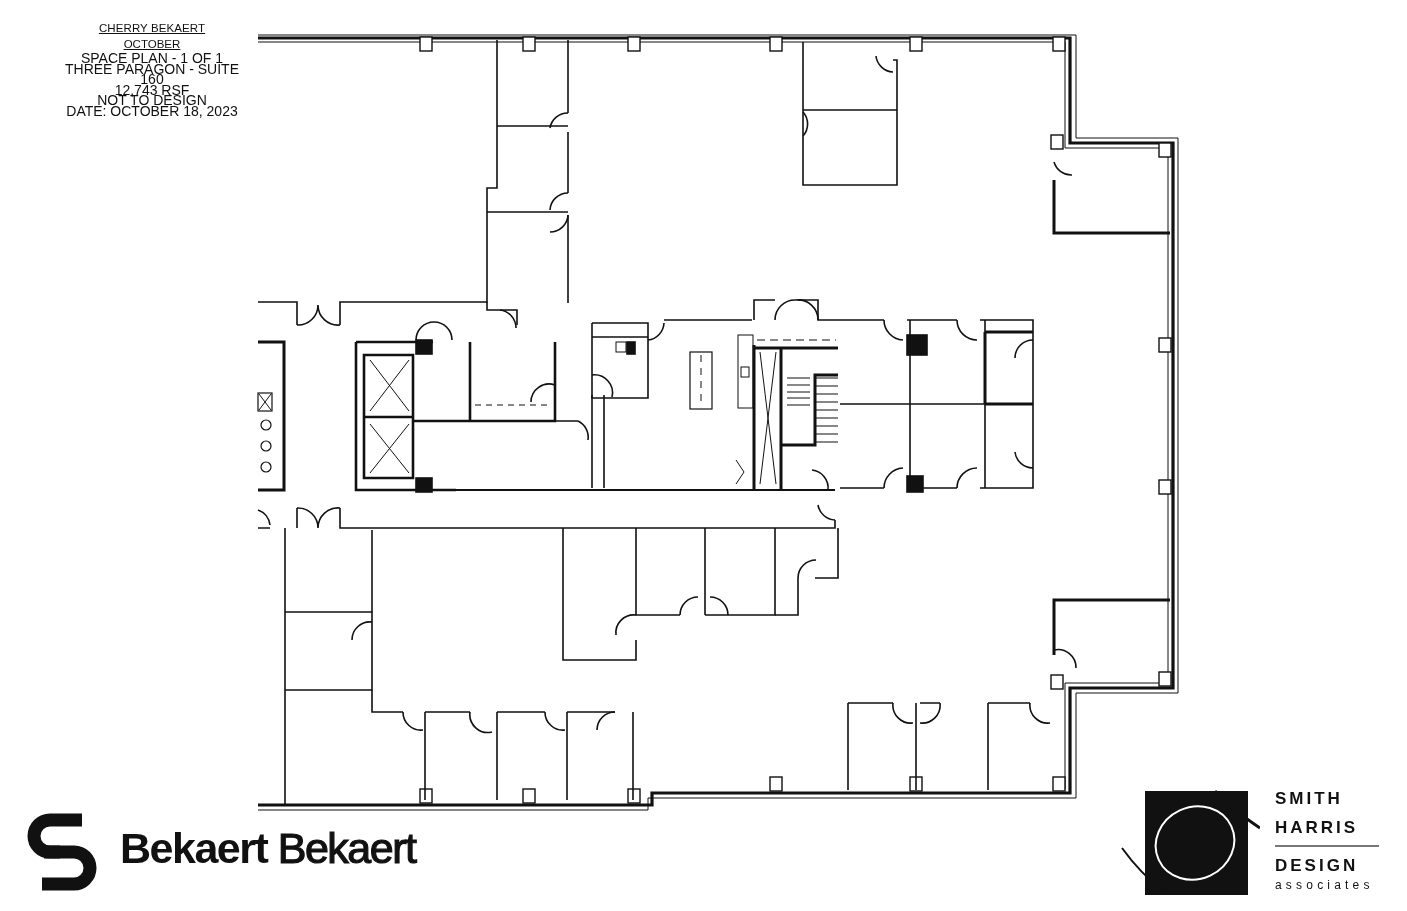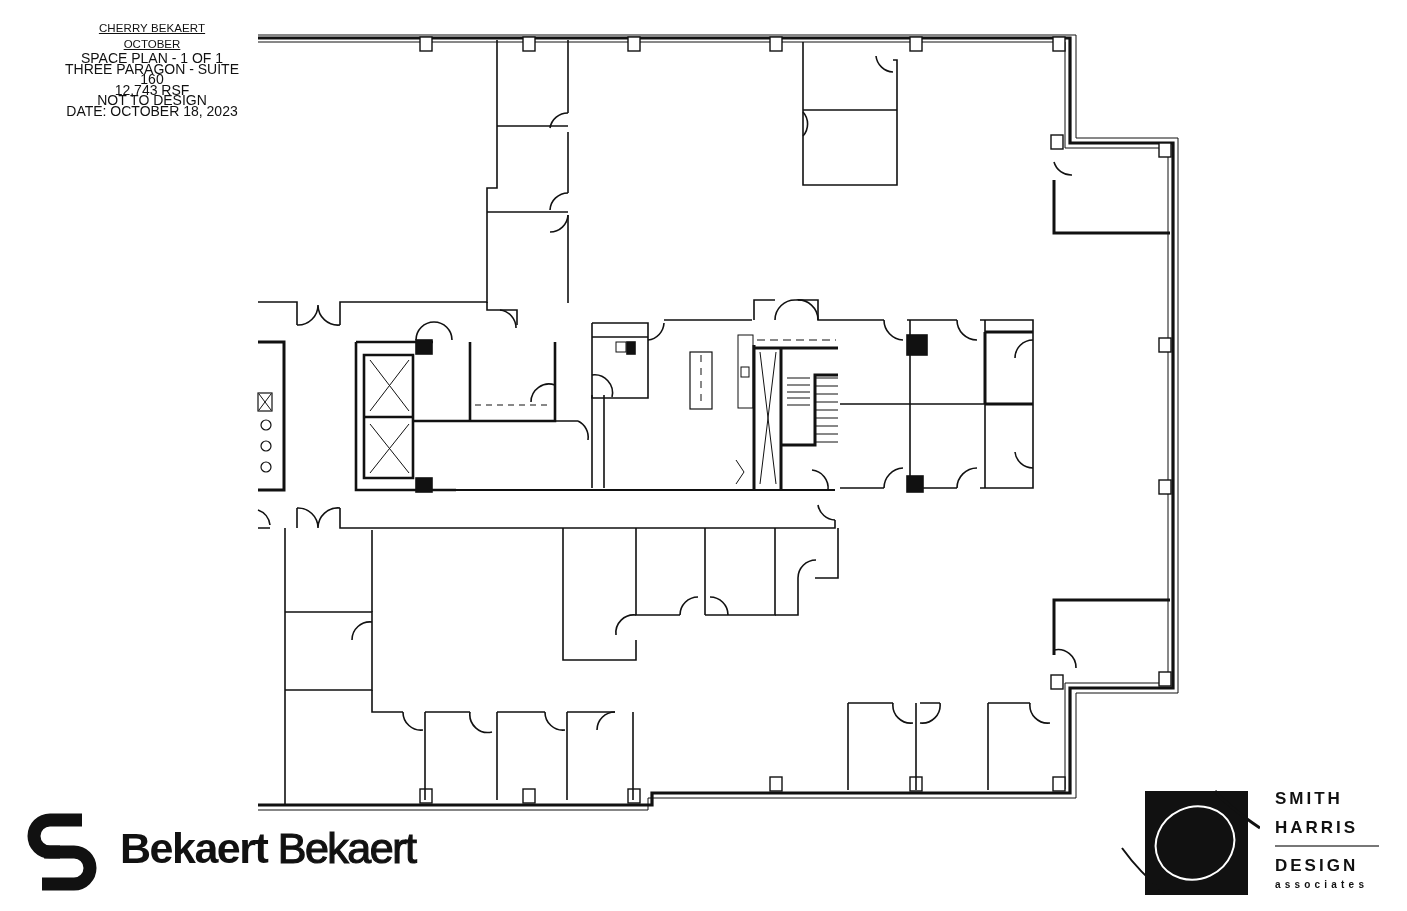--- a/index.html
+++ b/index.html
@@ -9,21 +9,21 @@
   .tb-line2 { font-size: 11.5px; text-decoration: underline; display: block; margin-bottom: 3px; }
   .tb-small { font-size: 14px; display: block; line-height: 10.5px; }
   #plan { position: absolute; left: 0; top: 0; }
   .cb-logo { position: absolute; left: 22px; top: 812px; width: 420px; height: 80px; }
   .cb-text { position: absolute; left: 120px; top: 824px; font-size: 43px; font-weight: bold; letter-spacing: -1.5px; white-space: nowrap; }
   .cb-text .b2 { font-weight: normal; -webkit-text-stroke: 1.2px #111; }
   .shd-mark { position: absolute; left: 1120px; top: 788px; width: 140px; height: 110px; }
   .shd-words { position: absolute; left: 1275px; top: 784px; width: 115px; text-align: left; }
   .shd-w { display: block; font-weight: bold; font-size: 17px; letter-spacing: 3px; line-height: 29px; }
   .shd-rule { display: block; width: 104px; height: 2px; background: #777; margin: 3px 0 4px 0; }
-  .shd-assoc { display: block; font-size: 10px; font-weight: bold; letter-spacing: 4.2px; line-height: 10px; }
+  .shd-assoc { display: block; font-size: 12px; font-weight: normal; letter-spacing: 4.2px; line-height: 10px; }
 </style>
 </head>
 <body>
 
 <div class="title-block">
   <span class="tb-line1">CHERRY BEKAERT</span>
   <span class="tb-line2">OCTOBER</span>
   <span class="tb-small">SPACE PLAN - 1 OF 1</span>
   <span class="tb-small">THREE PARAGON - SUITE 160</span>
   <span class="tb-small">12,743 RSF</span>

